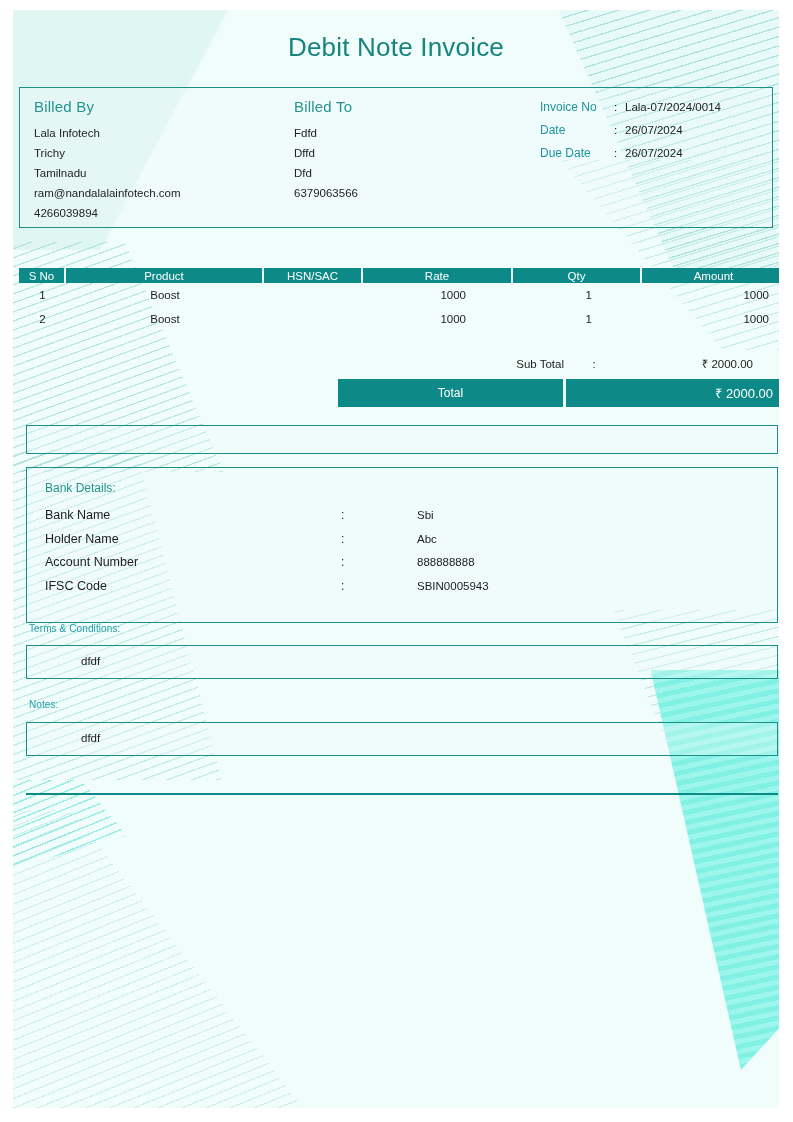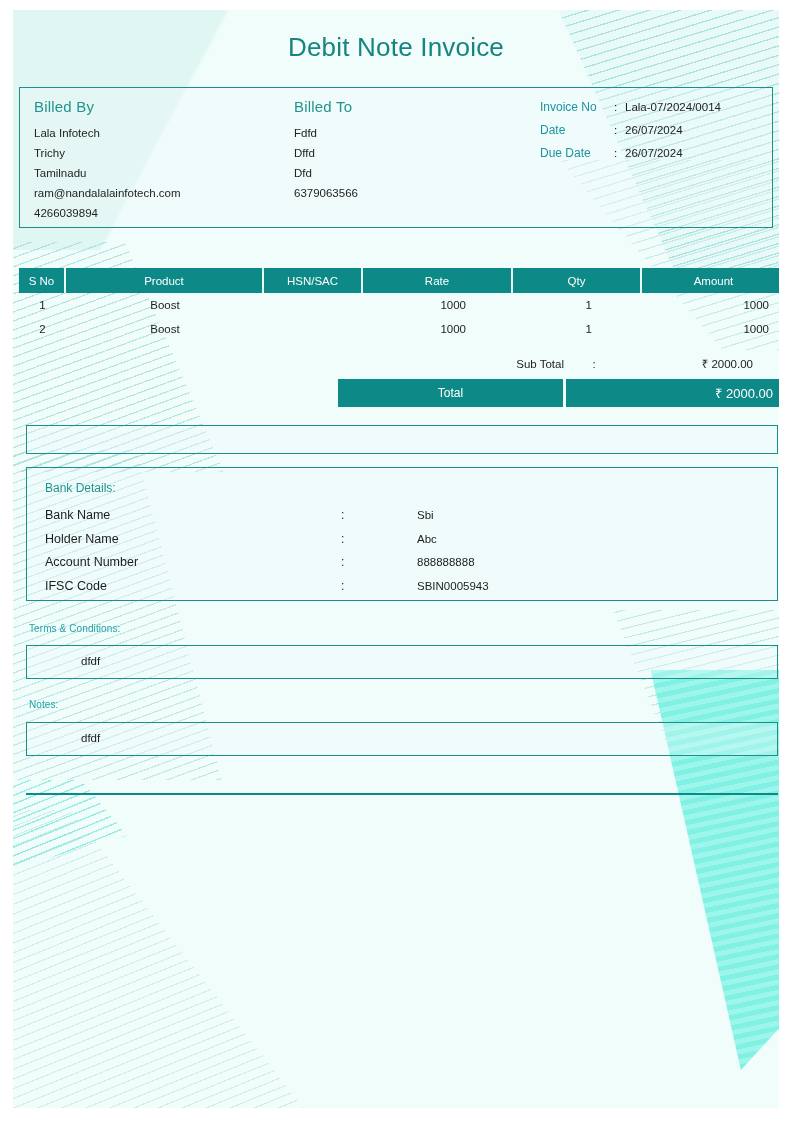--- a/index.html
+++ b/index.html
@@ -194,21 +194,21 @@
   }
   .meta-label { width: 74px; font-size: 12px; color: #1c93a0; }
   .meta-colon { width: 11px; font-size: 11.5px; color: #232323; }
   .meta-value { font-size: 11.5px; color: #232323; }
 
   
   .table { position: absolute; left: 6px; top: 258px; width: 766px; }
 
   .thead {
     display: flex;
-    height: 25px;
+    height: 15px;
     background: #0d8a88;
   }
   .thead .th {
     color: #ffffff;
     font-size: 11.5px;
     display: flex;
     align-items: center;
     justify-content: center;
     border-right: 2px solid #e9fbf8;
   }
@@ -278,21 +278,21 @@
     left: 13px; top: 415px;
     width: 752px; height: 29px;
     border: 1.6px solid #1d8f89;
     background: rgba(240,253,251,0.3);
   }
 
   
   .bank-box {
     position: absolute;
     left: 13px; top: 457px;
-    width: 752px; height: 134px;
+    width: 752px; height: 156px;
     border: 1.6px solid #1d8f89;
     background: rgba(240,253,251,0.3);
   }
   .bank-title {
     position: absolute;
     left: 18px; top: 13px;
     font-size: 12px;
     color: #25938d;
   }
   .bank-rows { position: absolute; left: 18px; top: 40px; right: 10px; }

